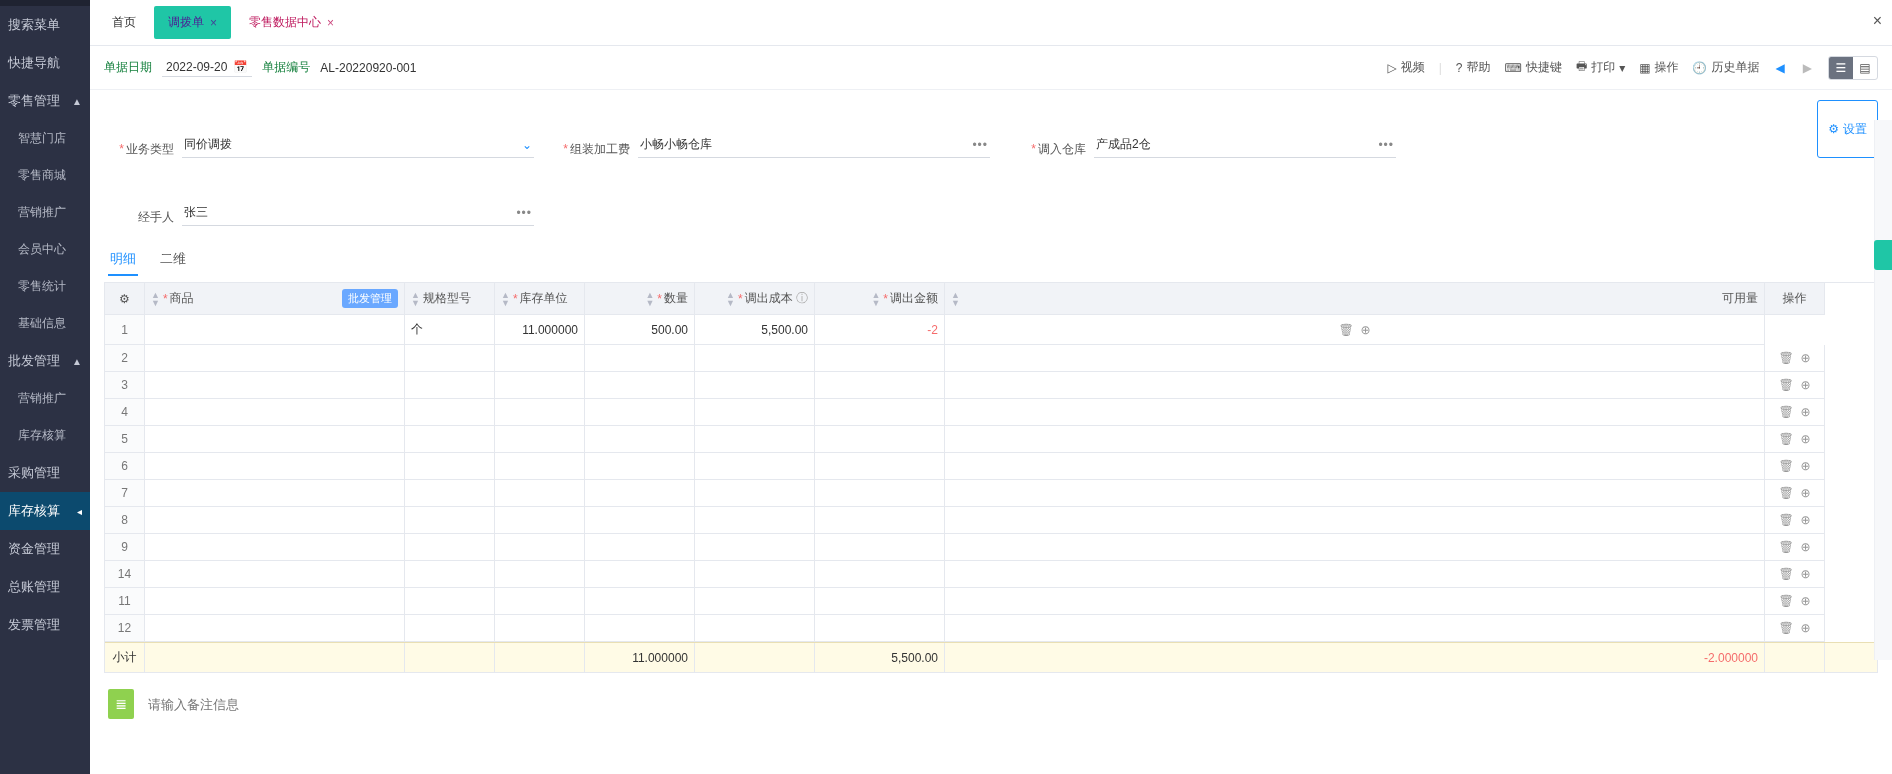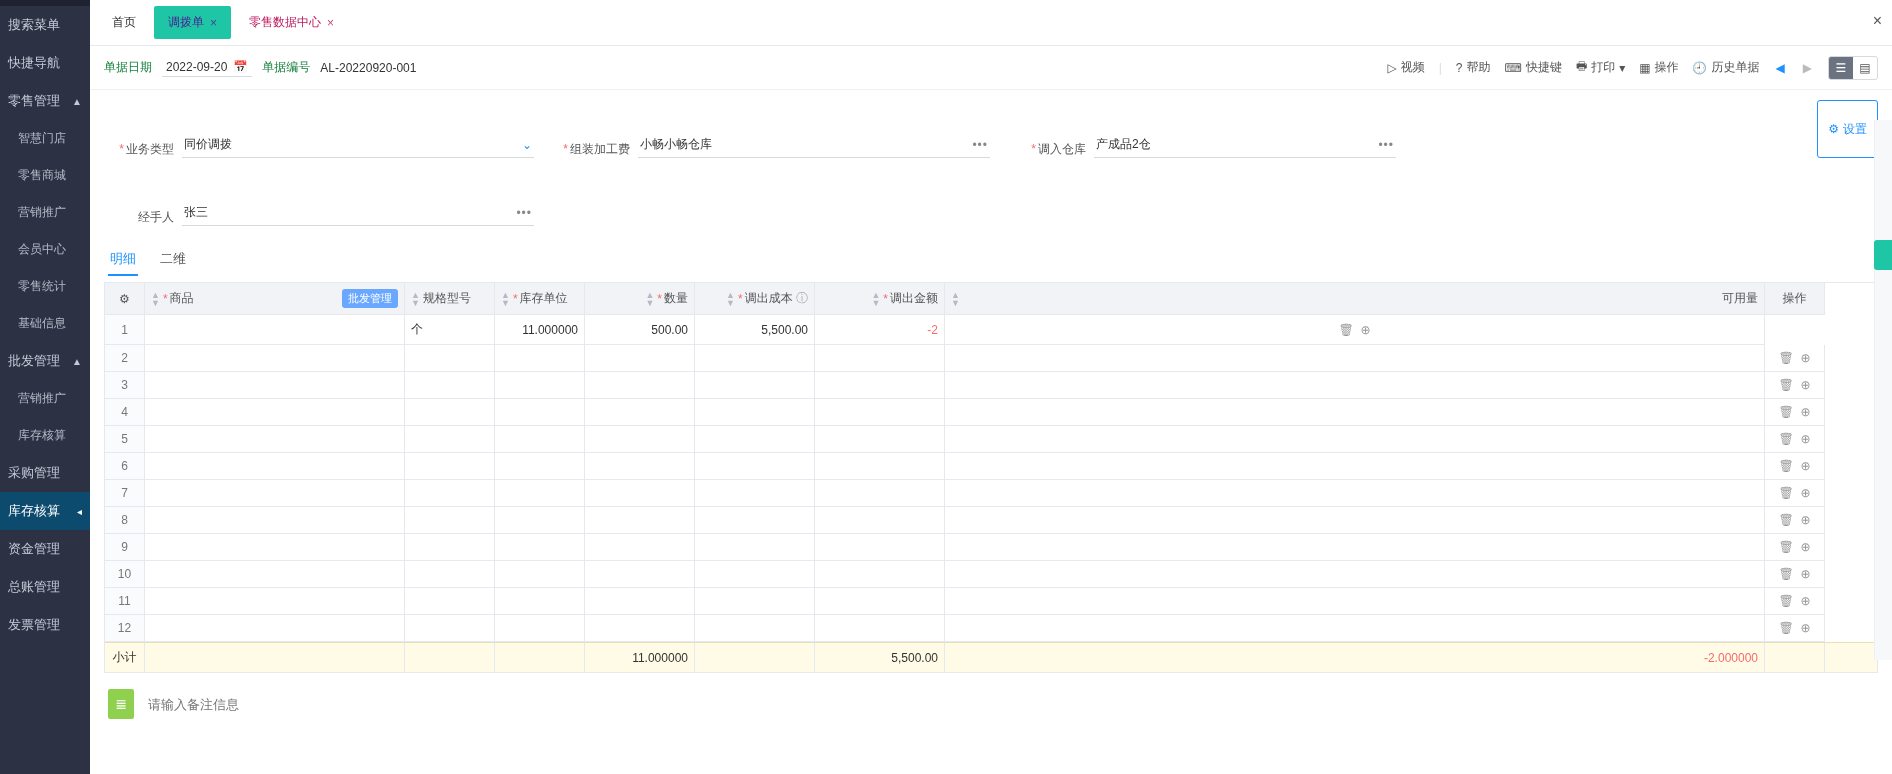--- a/index.html
+++ b/index.html
@@ -387,21 +387,21 @@
                 <div class="gc "></div>
                 <div class="gc "></div>
                 <div class="gc "></div>
                 <div class="gc right"></div>
                 <div class="gc right"></div>
                 <div class="gc right"></div>
                 <div class="gc right"></div>
                 <div class="gc center"><span style="cursor:pointer;color:#999">🗑</span>&nbsp;&nbsp;<span style="cursor:pointer;color:#999">⊕</span></div>
               </div>
               <div class="grid">
-                <div class="gc idx center">10</div>
+                <div class="gc idx center">14</div>
                 <div class="gc "></div>
                 <div class="gc "></div>
                 <div class="gc "></div>
                 <div class="gc right"></div>
                 <div class="gc right"></div>
                 <div class="gc right"></div>
                 <div class="gc right"></div>
                 <div class="gc center"><span style="cursor:pointer;color:#999">🗑</span>&nbsp;&nbsp;<span style="cursor:pointer;color:#999">⊕</span></div>
               </div>
               <div class="grid">

